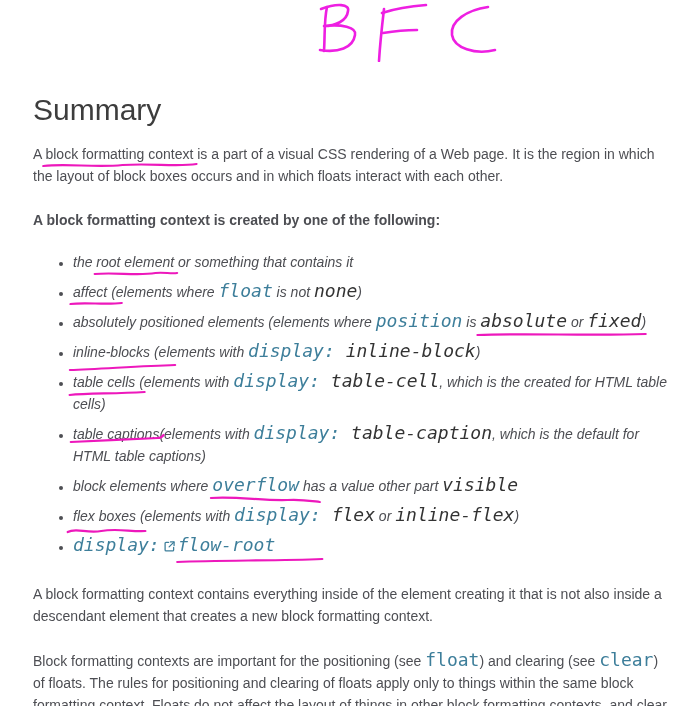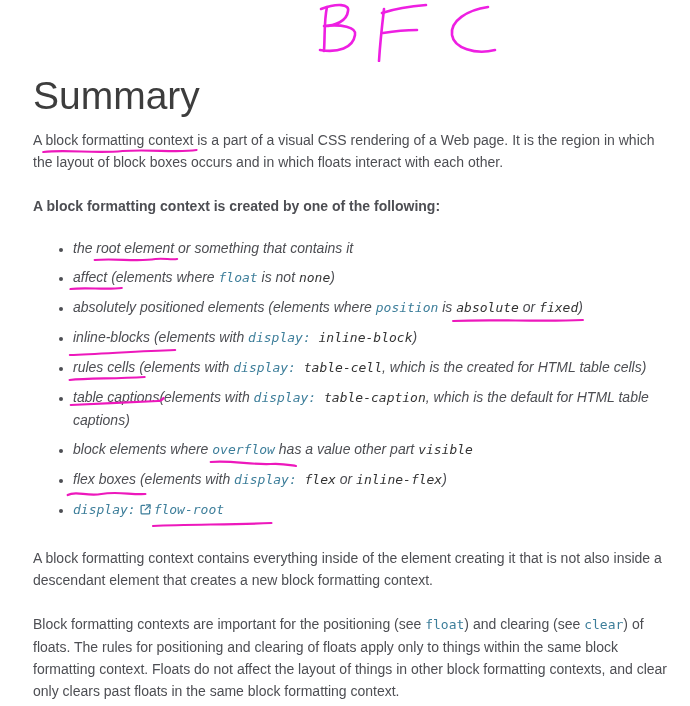--- a/index.html
+++ b/index.html
@@ -17,33 +17,33 @@
     font-family:"Liberation Sans","DejaVu Sans",sans-serif;
     font-size:14px;line-height:22px;color:var(--body-text);
   }
   .page{width:690px;padding:0 10px 0 33px;}
 
   
   .bfc-draw{display:block;margin:0 0 0 250px;width:228px;height:62px;}
   .bfc-draw path{fill:none;stroke:var(--accent-bfc);stroke-width:2.6;stroke-linecap:round;stroke-linejoin:round;}
 
   h2.summary{
-    margin:17px 0 16px 0;
-    font-size:39px;line-height:34px;font-weight:400;color:var(--heading);
+    margin:31px 0 16px 0;
+    font-size:30px;line-height:34px;font-weight:400;color:var(--heading);
   }
   p{margin:0 12px 22px 0;}
   p.createdby{margin-bottom:20px;font-weight:bold;}
 
   ul.bfc-list{margin:0 0 26px 0;padding:0 0 0 40px;font-style:italic;}
   ul.bfc-list li{margin:0 0 7px 0;padding:0;line-height:22px;}
   ul.bfc-list li::marker{color:var(--body-text);font-size:12px;}
 
   .code, .codelink{
     font-family:"DejaVu Sans Mono","Liberation Mono",monospace;
-    font-size:13px;
+    font-size:18px;
   }
   .code{color:var(--code);}
   .codelink{color:var(--link);text-decoration:none;cursor:pointer;}
 
   
   .ext-icon{display:inline-block;width:11px;height:11px;margin:0 3px 0 4px;vertical-align:-1px;}
   .ext-icon path{fill:none;stroke:var(--link);stroke-width:1.4;stroke-linecap:round;stroke-linejoin:round;}
 
   
   .hl{position:relative;display:inline-block;}
@@ -94,21 +94,21 @@
           </svg></span><span> (elements where </span><span class="codelink">float</span><span> is not </span><span class="code">none</span><span>)</span></li>
 
     <li><span>absolutely positioned elements (elements where </span><span class="codelink">position</span><span> is </span><span class="hl u-absfix"><span class="code">absolute</span><span> or </span><span class="code">fixed</span><svg class="uline" viewBox="0 0 120 8" preserveAspectRatio="none">
             <path d="M1 5 C35 3 80 6 119 4"></path>
           </svg></span><span>)</span></li>
 
     <li><span class="hl u-inlineb"><span>inline-blocks</span><svg class="uline" viewBox="0 0 120 8" preserveAspectRatio="none">
             <path d="M1 7 C35 6 80 3 119 2"></path>
           </svg></span><span> (elements with </span><span class="codelink">display:</span><span class="code"> inline-block</span><span>)</span></li>
 
-    <li><span class="hl u-tcells"><span>rules cells</span><svg class="uline" viewBox="0 0 120 8" preserveAspectRatio="none">
+    <li><span class="hl u-tcells"><span>table cells</span><svg class="uline" viewBox="0 0 120 8" preserveAspectRatio="none">
             <path d="M1 6 C30 4 70 5 119 3"></path>
           </svg></span><span> (elements with </span><span class="codelink">display:</span><span class="code"> table-cell</span><span>, which is the created for HTML table cells)</span></li>
 
     <li><span class="hl u-tcap"><span>table captions </span><svg class="uline" viewBox="0 0 120 8" preserveAspectRatio="none">
             <path d="M1 7 C35 6 80 4 112 3 C116 3 118 1 119 0"></path>
           </svg></span><span>(elements with </span><span class="codelink">display:</span><span class="code"> table-caption</span><span>, which is the default for HTML table captions)</span></li>
 
     <li><span>block elements where </span><span class="hl u-overf"><span class="codelink">overflow</span><svg class="uline" viewBox="0 0 120 8" preserveAspectRatio="none">
             <path d="M1 4 C28 2 58 7 84 6 C98 5 110 7 119 8"></path>
           </svg></span><span> has a value other part </span><span class="code">visible</span></li>

